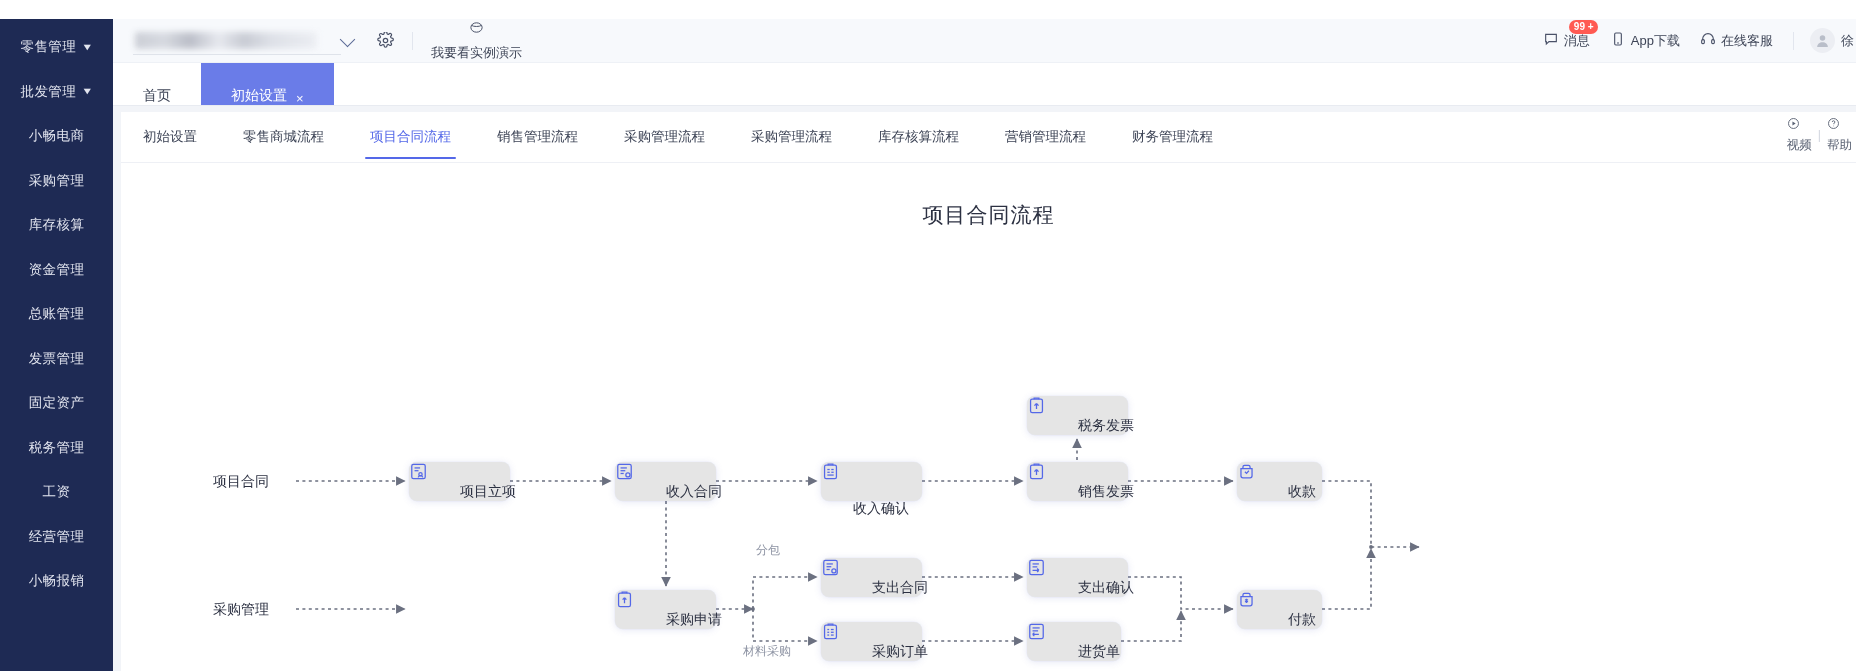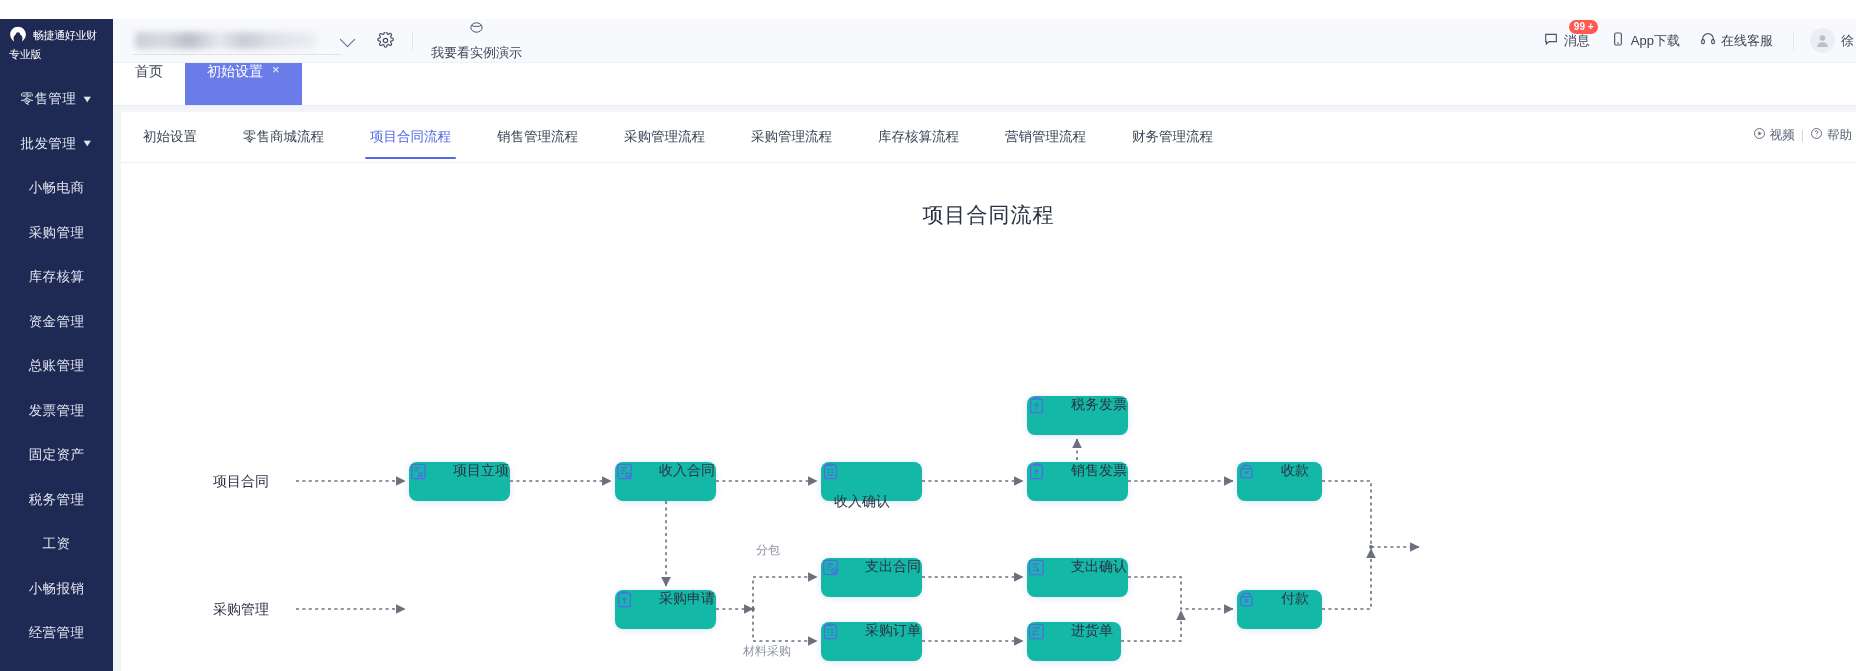--- a/index.html
+++ b/index.html
@@ -99,22 +99,22 @@
     max-width: 22px; overflow: hidden; white-space: nowrap;
   }
 
   
   .tabbar {
     position: absolute; left: 113px; top: 63px; right: 0; height: 43px;
     background: #ffffff; display: flex; align-items: stretch;
     border-bottom: 1px solid #e8ebf1;
   }
   .tab {
-    display: flex; align-items: flex-start; justify-content: center;
-    padding: 0 22px; font-size: 14px; color: #3d4456; cursor: pointer;
+    display: flex; align-items: flex-end; justify-content: center;
+    padding: 0 30px; font-size: 14px; color: #3d4456; cursor: pointer;
     white-space: nowrap;
   }
   .tab.active { background: #6a7ce8; color: #ffffff; }
   .tab .tab-close {
     margin-left: 9px; font-size: 13px; color: #ffffff; line-height: 1;
     opacity: .95;
   }
 
   
   .content {
@@ -136,64 +136,52 @@
   .subtab.active { color: #5468e8; font-weight: 500; }
   .subtab.active::after {
     content: ""; position: absolute; left: -5px; right: -5px; bottom: -1px;
     height: 2.5px; background: #5468e8; border-radius: 2px;
   }
   .subtabs-right {
     margin-left: auto; display: flex; align-items: center;
     font-size: 12.5px; color: #5a6273; padding-right: 4px; gap: 4px;
     position: relative; top: -2px;
   }
-  .sr-link { display:flex; align-items:flex-start; gap:4px; cursor:pointer; white-space:nowrap;}
+  .sr-link { display:flex; align-items:flex-start; gap:4px; cursor:pointer; white-space:nowrap;flex-direction:column;}
   .sr-sep { color:#d3d7e0; margin:0 2px; }
 
   
   .flow-title {
     text-align: center; font-size: 21px; color: #2c3142;
     margin-top: 38px; letter-spacing: 1px;
   }
   .canvas { position: relative; width: 100%; height: 420px; }
   .canvas svg { position: absolute; left: 0; top: 0; }
 
   .node {
-    position: absolute; height: 39px; background: #14b8a6;
-    border-radius: 8px; display: flex; align-items: flex-start;
-    padding: 0 13px; gap: 12px; white-space: nowrap;
+    position: absolute; height: 39px; background: #e5e5e5;
+    border-radius: 8px; display: flex; align-items: flex-end;
+    padding: 0 13px; gap: 19px; white-space: nowrap;
     box-shadow: 0 1px 7px rgba(93,105,190,0.17), 0 0 0 0.5px rgba(120,130,200,0.07);
     font-size: 14px; color: #2c3142; cursor: pointer;
   }
   .node .nicon { width: 19px; height: 19px; flex: 0 0 19px; }
   .rowlabel {
     position: absolute; font-size: 14px; color: #2c3142; white-space: nowrap;
   }
   .edgelabel {
     position: absolute; font-size: 12px; color: #8d93a3; white-space: nowrap;
   }
 </style>
 </head>
 <body>
 
 <div id="app">
 
   <div class="sidebar">
-    <div class="brand">
-      <div class="brand-row">
-        <span class="brand-logo">
-          <svg viewBox="0 0 24 24" width="20" height="20">
-            <path d="M12 2C6.8 2 2.6 6.2 2.6 11.4c0 3.6 2 6.7 5 8.3-.6-1-1-2.2-1-3.5 0-3 2.2-5.5 5.4-5.5s5.4 2.5 5.4 5.5c0 1.3-.4 2.5-1 3.5 3-1.6 5-4.7 5-8.3C21.4 6.2 17.2 2 12 2z" fill="#fff"></path>
-            <circle cx="12" cy="11.4" r="2.6" fill="#1e2a54"></circle>
-          </svg>
-        </span>
-        <span class="brand-name">畅捷通好业财</span>
-      </div>
-      <span class="brand-sub">专业版</span>
-    </div>
 
     <div class="menu">
       <div class="menu-item">
         <span>零售管理</span>
         <span class="caret">▼</span>
       </div>
       <div class="menu-item">
         <span>批发管理</span>
         <span class="caret">▼</span>
       </div>
@@ -218,24 +206,24 @@
       <div class="menu-item">
         <span>固定资产</span>
       </div>
       <div class="menu-item">
         <span>税务管理</span>
       </div>
       <div class="menu-item">
         <span>工资</span>
       </div>
       <div class="menu-item">
+        <span>经营管理</span>
+      </div>
+      <div class="menu-item">
         <span>小畅报销</span>
-      </div>
-      <div class="menu-item">
-        <span>经营管理</span>
       </div>
     </div>
   </div>
 
   <div class="topbar">
     <div class="org-select">
       <div class="org-blur"></div>
       <div class="org-underline"></div>
       <span class="chev-down"></span>
     </div>

